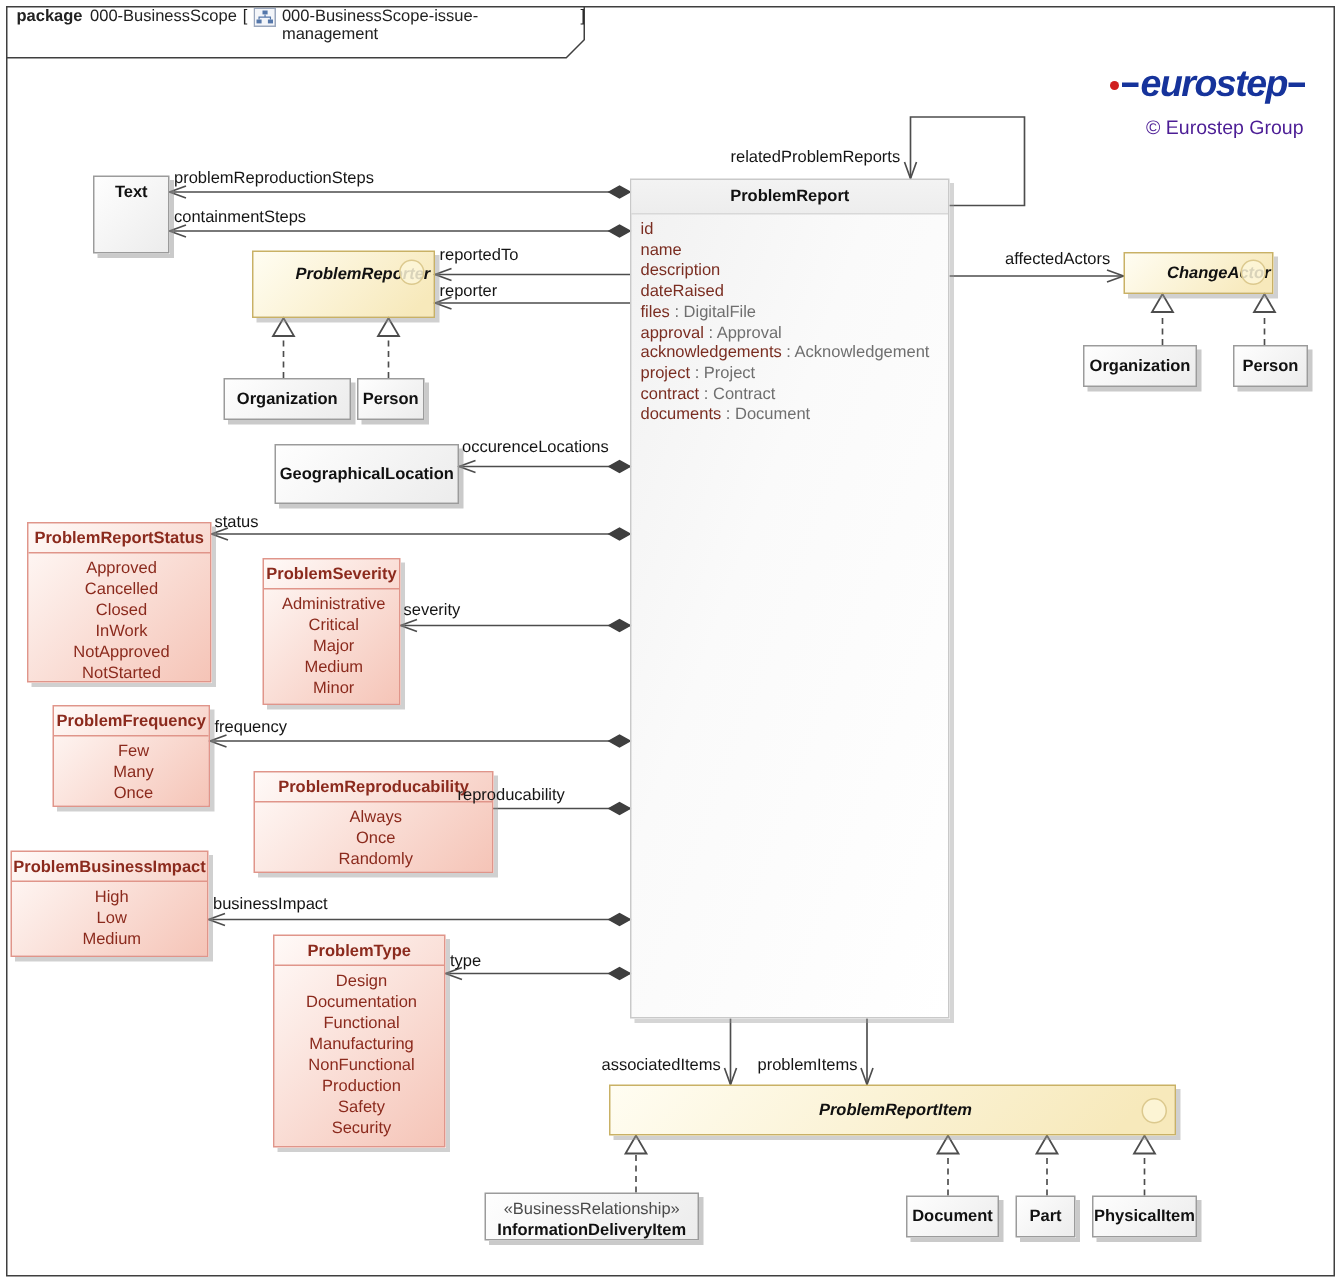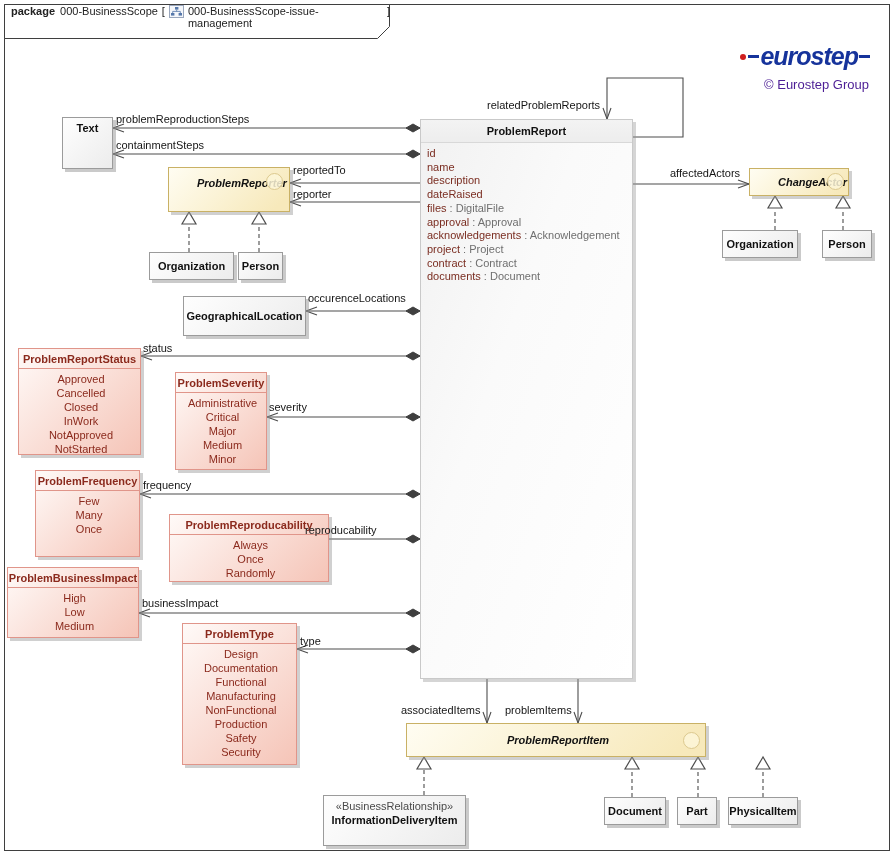--- a/index.html
+++ b/index.html
@@ -224,21 +224,21 @@
     <div class="title">ProblemSeverity</div>
     <div class="literals">
         <div>Administrative</div>
         <div>Critical</div>
         <div>Major</div>
         <div>Medium</div>
         <div>Minor</div>
       </div>
   </div>
 
-  <div class="box enum" style="left:35px;top:470px;width:105px;height:87px">
+  <div class="box enum" style="left:35px;top:470px;width:105px;height:68px">
     <div class="title">ProblemFrequency</div>
     <div class="literals">
         <div>Few</div>
         <div>Many</div>
         <div>Once</div>
       </div>
   </div>
 
   <div class="box enum" style="left:169px;top:514px;width:160px;height:68px">
     <div class="title">ProblemReproducability</div>
@@ -293,26 +293,26 @@
     <span class="circle-marker" style="right:4px;top:4px"></span>
   </div>
 
   <div class="box plain small-box" style="left:722px;top:230px;width:76px;height:28px">
     <div class="title">Organization</div>
   </div>
   <div class="box plain small-box" style="left:822px;top:230px;width:50px;height:28px">
     <div class="title">Person</div>
   </div>
 
-  <div class="box cream" style="left:406px;top:723px;width:300px;height:34px">
+  <div class="box cream" style="left:406px;top:723px;width:378px;height:34px">
     <div class="title it" style="line-height:32px;padding-right:24px">ProblemReportItem</div>
     <span class="circle-marker" style="right:5px;top:8px"></span>
   </div>
 
-  <div class="box plain" style="left:323px;top:795px;width:143px;height:51px;padding-top:3px">
+  <div class="box plain" style="left:323px;top:795px;width:143px;height:32px;padding-top:3px">
     <div class="stereo">«BusinessRelationship»</div>
     <div class="bold-line">InformationDeliveryItem</div>
   </div>
 
   <div class="box plain small-box" style="left:604px;top:797px;width:62px;height:28px">
     <div class="title">Document</div>
   </div>
   <div class="box plain small-box" style="left:677px;top:797px;width:40px;height:28px">
     <div class="title">Part</div>
   </div>

